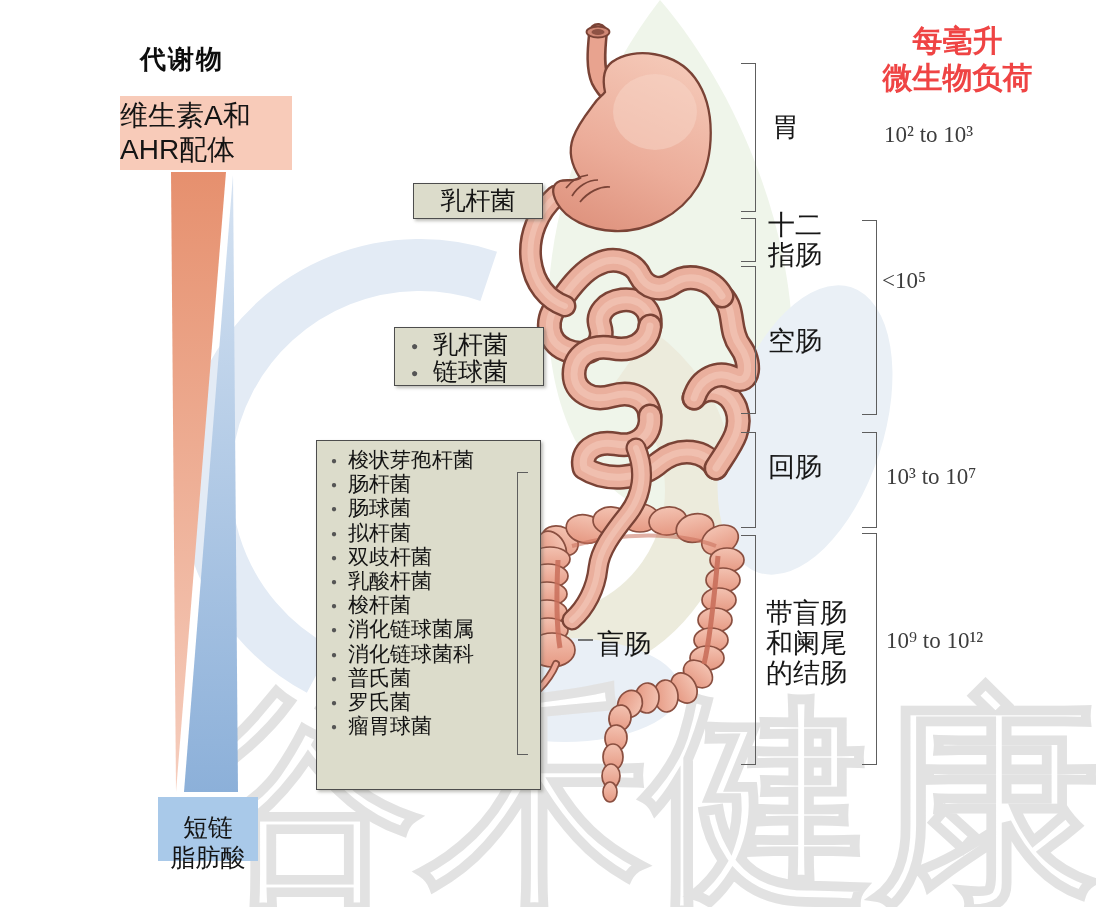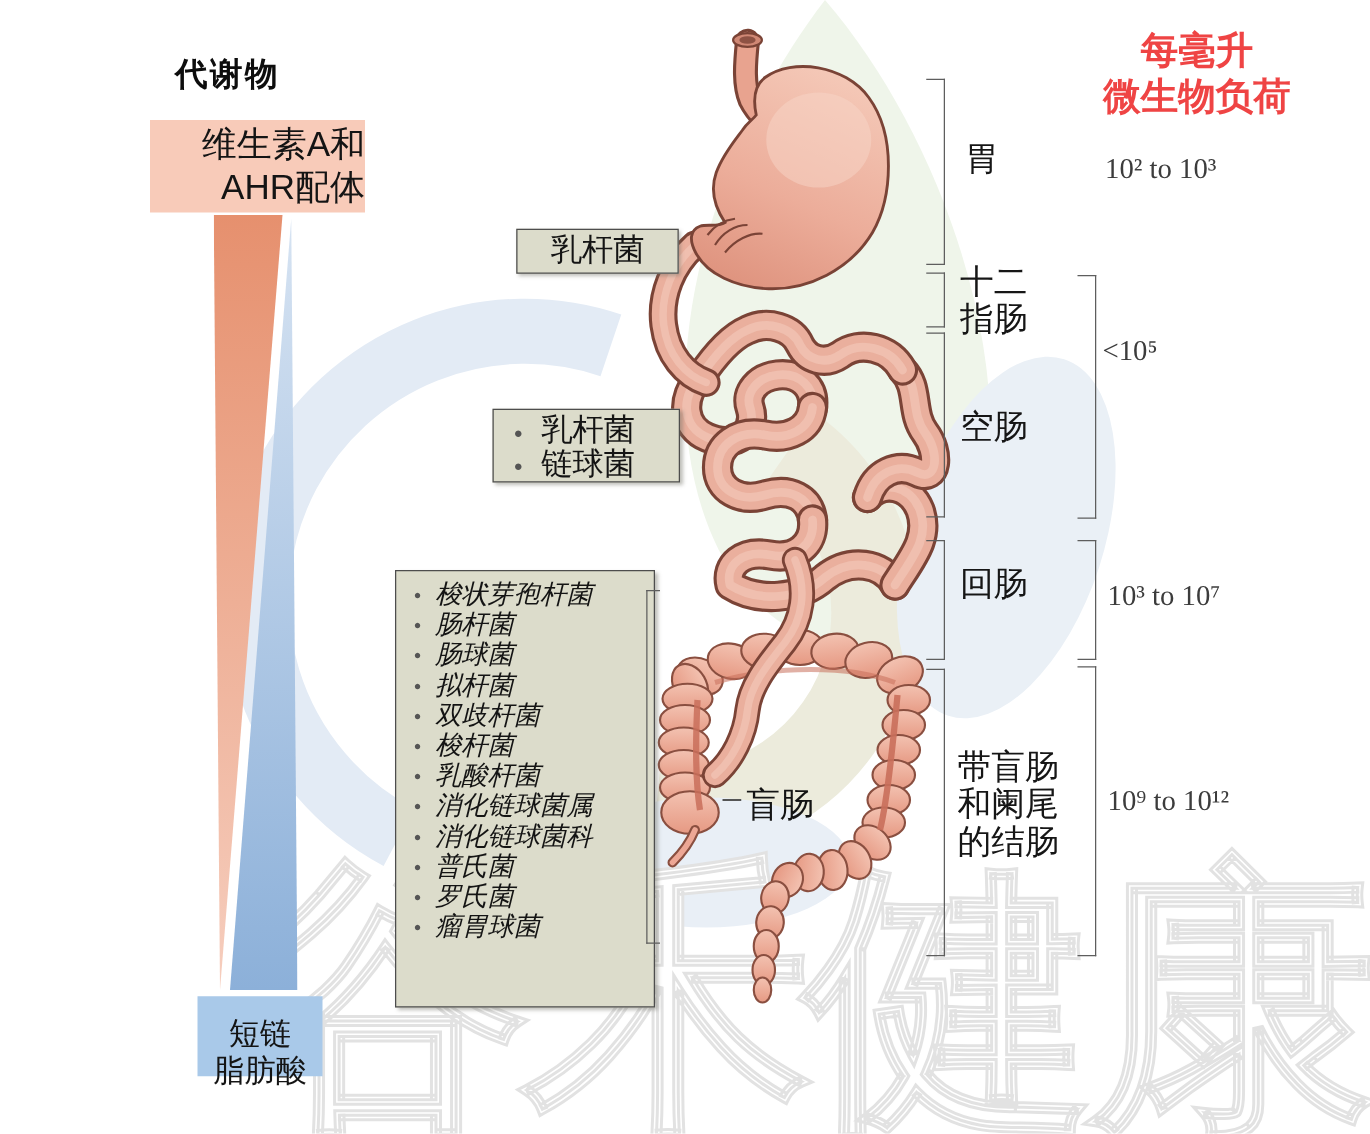--- a/index.html
+++ b/index.html
@@ -5,30 +5,30 @@
   html,body{margin:0;padding:0;background:#fff;}
   #canvas{
     position:relative;width:1096px;height:907px;overflow:hidden;background:#ffffff;
     font-family:"Liberation Sans","DejaVu Sans",sans-serif;color:#141414;
   }
   .abs{position:absolute;}
   .ml{white-space:pre-line;}
   
   .main-title{left:140px;top:42px;font-size:26px;font-weight:700;color:#0d0d0d;letter-spacing:2px;}
   .vitamin-box{left:120px;top:96px;width:172px;height:74px;background:#F8CBB9;
-    font-size:28px;line-height:34px;text-align:right;padding-top:3px;box-sizing:border-box;}
+    font-size:28px;line-height:34px;text-align:left;padding-top:3px;box-sizing:border-box;}
   .scfa-box{left:158px;top:797px;width:100px;height:64px;background:#A9C9E9;
     font-size:25px;line-height:30px;text-align:center;padding-top:15px;box-sizing:border-box;}
   
   .bact-box{background:#DCDCCB;border:1.6px solid #4d4d4d;box-sizing:border-box;
     box-shadow:2px 2px 3px rgba(110,110,100,.45);margin-left:19px;}
   .stomach-box{left:394px;top:183px;width:130px;height:36px;font-size:25px;
     text-align:center;line-height:33px;}
   .si-box{left:375px;top:327px;width:150px;height:59px;}
-  .colon-box{left:297px;top:456px;width:208px;height:350px;font-style:italic;}
+  .colon-box{left:297px;top:440px;width:225px;height:350px;}
   .bact-list{margin:0;padding:3px 4px 0 12px;list-style:none;}
   .si-box .bact-list li{font-size:25px;line-height:27px;position:relative;padding-left:26px;}
   .colon-box .bact-list{padding-top:7px;}
   .colon-box .bact-list li{font-size:21px;line-height:24.2px;position:relative;padding-left:19px;}
   .bact-list li::before{content:"●";position:absolute;left:2px;top:1px;font-size:10px;color:#555;}
   .si-box .bact-list li::before{font-size:12px;left:4px;top:2px;}
   
   .right-title{left:855px;top:22px;width:205px;font-size:30px;font-weight:700;
     line-height:37px;text-align:center;color:#ef4444;}
   .region-label{font-size:27px;line-height:30px;color:#161616;}
@@ -203,22 +203,22 @@
       </ul>
   </div>
 
   <div class="abs bact-box colon-box">
     <ul class="bact-list">
         <li>梭状芽孢杆菌</li>
         <li>肠杆菌</li>
         <li>肠球菌</li>
         <li>拟杆菌</li>
         <li>双歧杆菌</li>
+        <li>乳酸杆菌</li>
         <li>梭杆菌</li>
-        <li>乳酸杆菌</li>
         <li>消化链球菌属</li>
         <li>消化链球菌科</li>
         <li>普氏菌</li>
         <li>罗氏菌</li>
         <li>瘤胃球菌</li>
       </ul>
   </div>
 
   <div class="abs bracket open-right" style="top:472px;height:283px;"></div>
 

